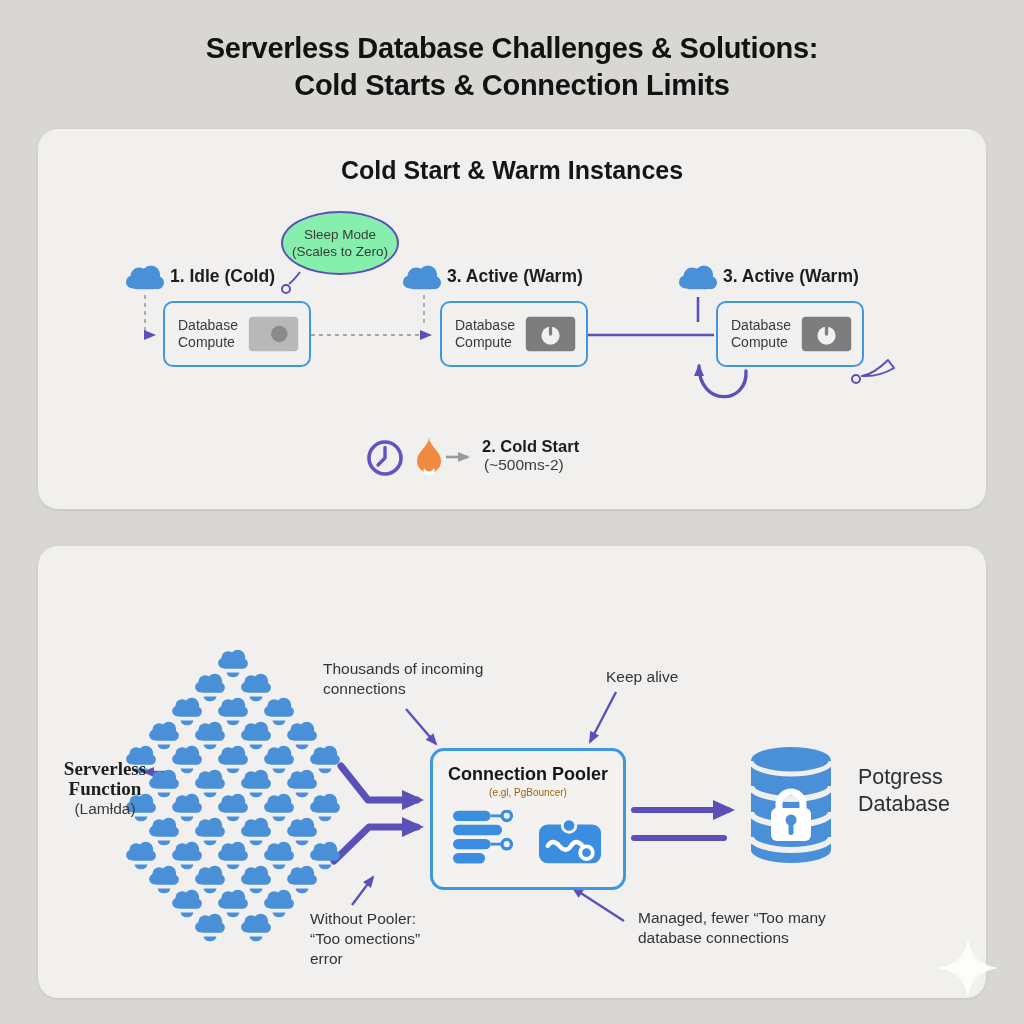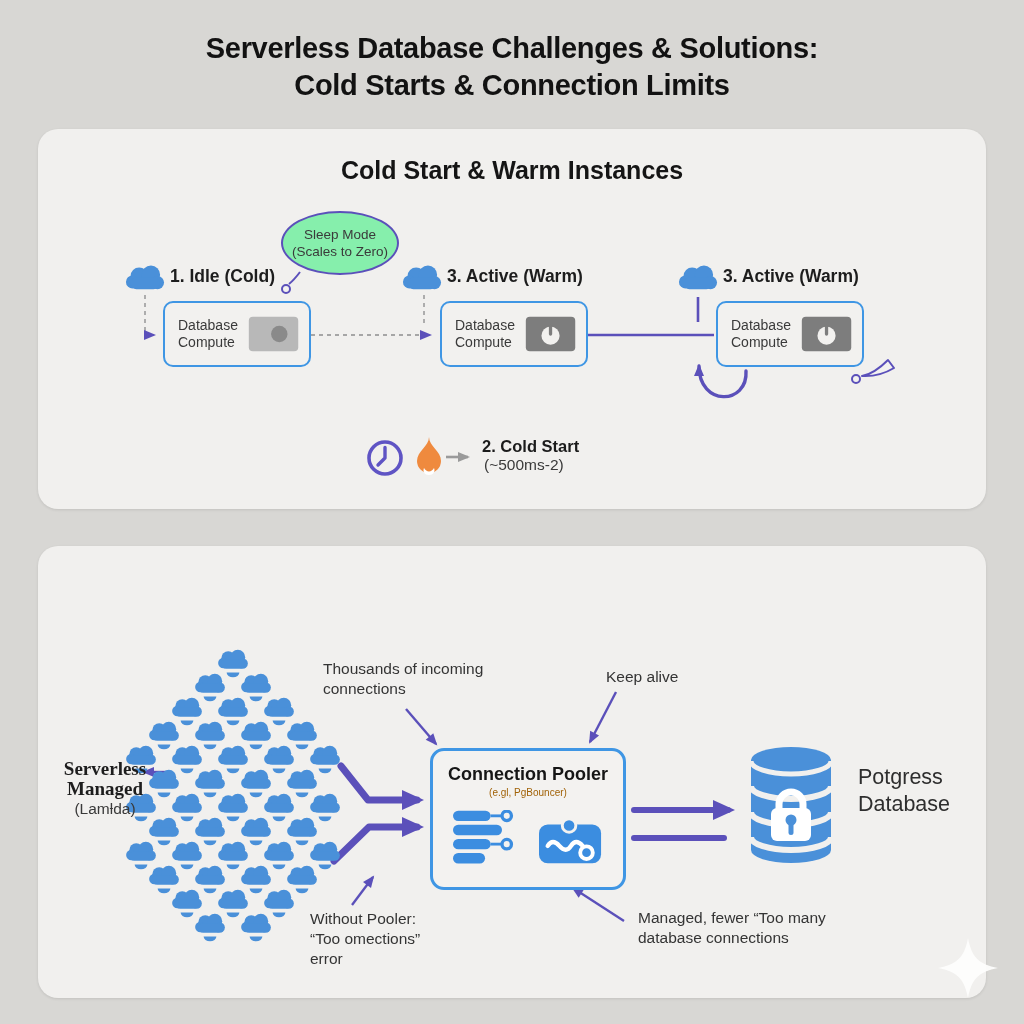--- a/index.html
+++ b/index.html
@@ -376,21 +376,21 @@
           <use href="#sym-cloudlet"></use>
         </svg>
         <svg viewBox="0 0 64 56" class="cloudlet">
           <use href="#sym-cloudlet"></use>
         </svg>
       </div>
     </div>
 
   <div class="lambda-label abs" style="left:14px;top:213px;width:106px;">
     <div class="b">Serverless</div>
-    <div class="b">Managed</div>
+    <div class="b">Function</div>
     <div class="r">(Lamƚda)</div>
   </div>
 
   <div class="note abs" style="left:285px;top:113px;">
     <div>Thousands of incoming</div>
     <div>connections</div>
   </div>
   <div class="note abs" style="left:568px;top:121px;">Keep alive</div>
 
   <div class="pooler-box" style="left:392px;top:202px;">

